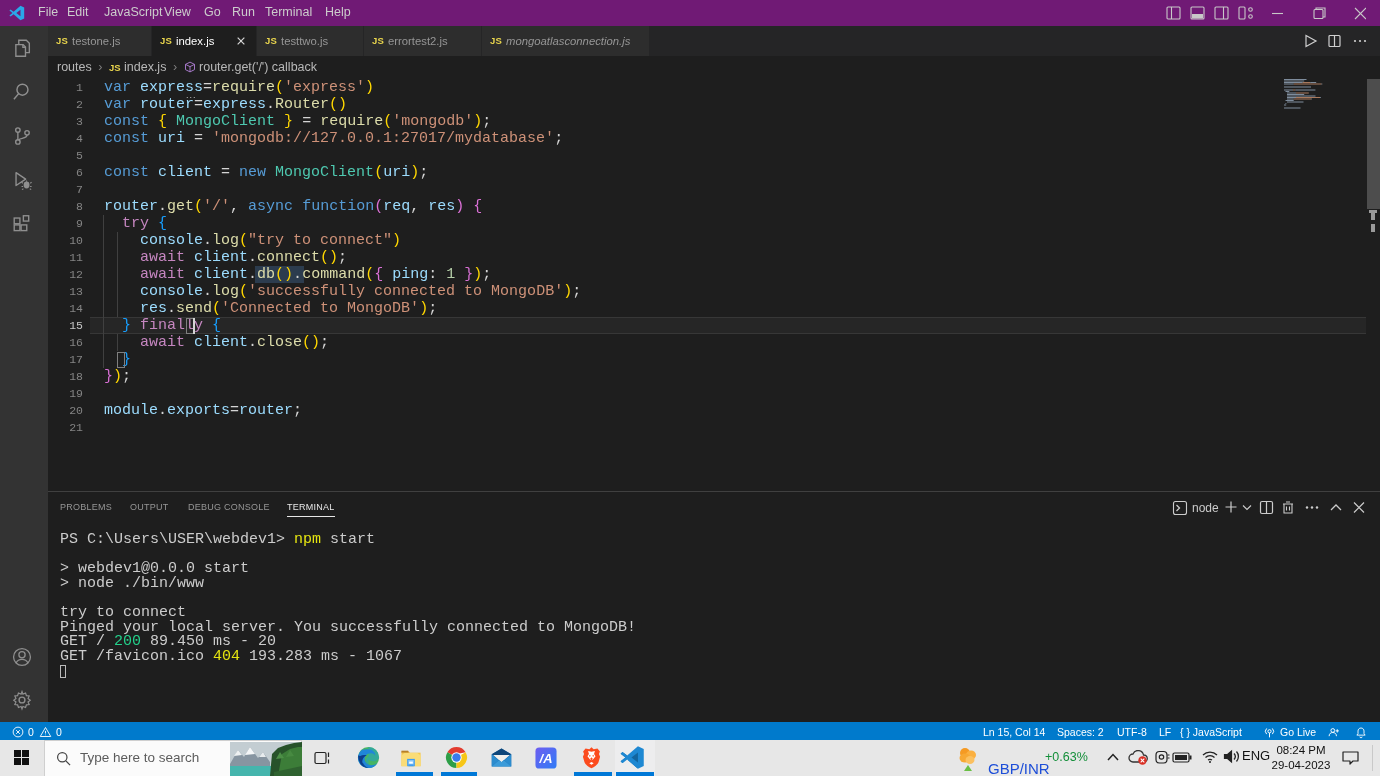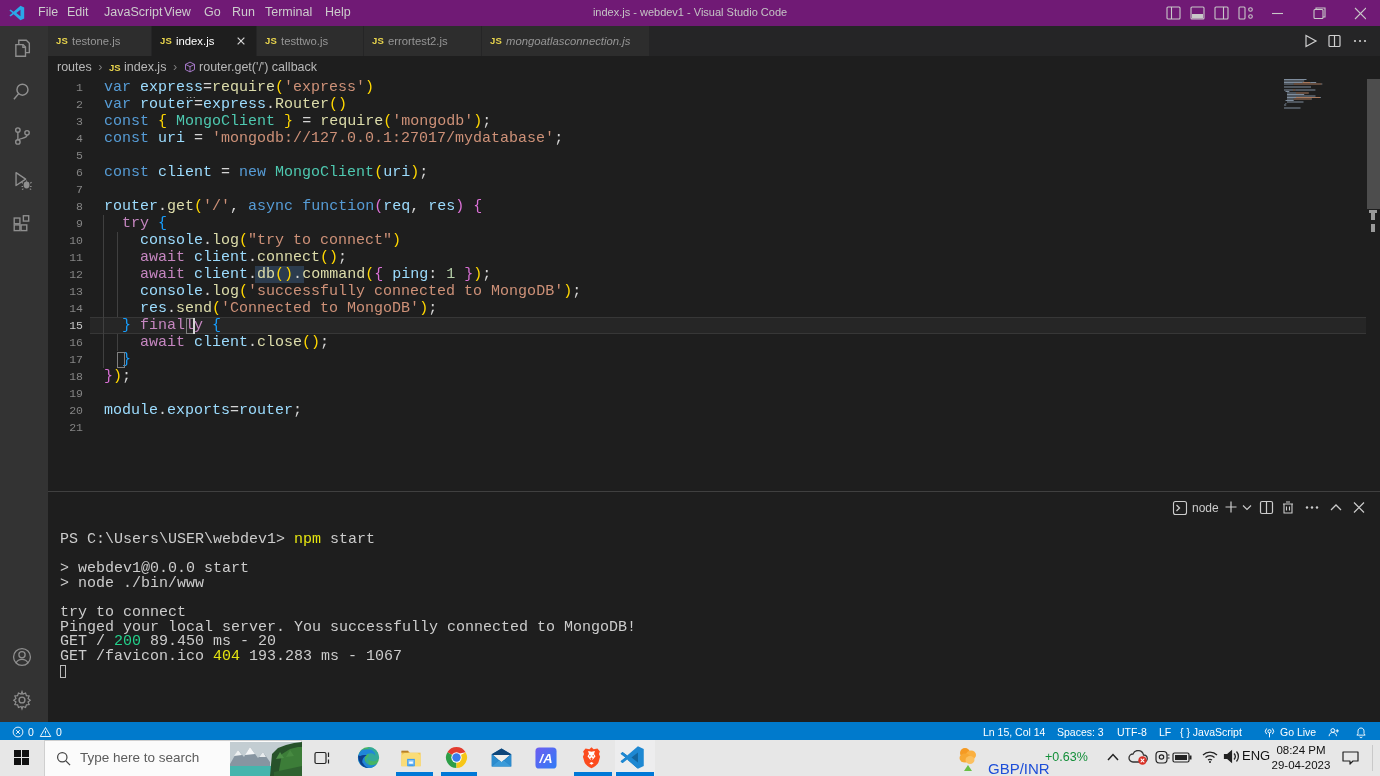--- a/index.html
+++ b/index.html
@@ -21,21 +21,20 @@
   <div class="abs" id="menus" style="top:5px;left:0;height:26px;width:100%;color:#cccccc;font-size:12.5px">
     <span class="abs" style="left:38px">File</span>
     <span class="abs" style="left:67px">Edit</span>
     <span class="abs" style="left:104px">JavaScript</span>
     <span class="abs" style="left:164px">View</span>
     <span class="abs" style="left:204px">Go</span>
     <span class="abs" style="left:232px">Run</span>
     <span class="abs" style="left:265px">Terminal</span>
     <span class="abs" style="left:325px">Help</span>
   </div>
-  <div class="abs" style="left:0;top:6px;width:1380px;text-align:center;color:#c5c5c5;font-size:11px">index.js - webdev1 - Visual Studio Code</div>
   <svg class="abs" style="left:1166px;top:6px" width="200" height="15" viewBox="0 0 200 15" fill="none" stroke="#c8c8c8" stroke-width="1.1">
     <rect x="1" y="1" width="13" height="12" rx="1"></rect>
       <line x1="5.5" y1="1" x2="5.5" y2="13"></line>
     <rect x="25" y="1" width="13" height="12" rx="1"></rect>
       <rect x="26" y="8" width="11" height="4.5" fill="#c8c8c8" stroke="none"></rect>
     <rect x="49" y="1" width="13" height="12" rx="1"></rect>
       <line x1="57.5" y1="1" x2="57.5" y2="13"></line>
     <rect x="73" y="1" width="6" height="12" rx="1"></rect>
       <circle cx="84.5" cy="3.5" r="1.8"></circle>
       <circle cx="84.5" cy="10.5" r="1.8"></circle>
@@ -240,20 +239,26 @@
       <rect x="0.0" y="28.5" width="16.5" height="1" fill="#7e8c9c"></rect>
     </svg>
 
   <div class="abs" style="left:1319px;top:0;width:13px;height:130px;background:rgba(121,121,121,0.52)"></div>
   <div class="abs" style="left:1321px;top:131px;width:8px;height:3px;background:#9a9a9a"></div>
   <div class="abs" style="left:1323px;top:134px;width:4px;height:7px;background:#9a9a9a"></div>
   <div class="abs" style="left:1323px;top:145px;width:4px;height:8px;background:#9a9a9a"></div>
 </div>
 
 <div class="abs" style="left:48px;top:491px;width:1332px;height:231px;background:#1e1e1e;border-top:1px solid rgba(128,128,128,0.35)" id="panel">
+  <div class="abs" style="left:0;top:0;width:1332px;height:31px;font-size:9px;color:#969696;letter-spacing:0.25px">
+    <span class="abs" style="left:12px;top:10px">PROBLEMS</span>
+    <span class="abs" style="left:82px;top:10px">OUTPUT</span>
+    <span class="abs" style="left:140px;top:10px">DEBUG CONSOLE</span>
+    <span class="abs" style="left:239px;top:10px;color:#e7e7e7;padding-bottom:4px;border-bottom:1px solid #e7e7e7">TERMINAL</span>
+  </div>
 
   <div class="abs" style="left:1124px;top:8px;width:40px;height:16px">
     <svg width="16" height="16" viewBox="0 0 16 16" fill="none" stroke="#cccccc" stroke-width="1.1">
         <rect x="1.5" y="1.5" width="13" height="13" rx="2"></rect>
         <path d="M4.5 5 L7.5 8 L4.5 11" stroke-width="1.3"></path>
       </svg>
     <span style="position:absolute;left:20px;top:1px;color:#cccccc;font-size:12px">node</span>
   </div>
   <svg class="abs" style="left:1176px;top:8px" width="150" height="16" viewBox="0 0 150 16" fill="none" stroke="#cccccc" stroke-width="1.2">
     <path d="M7 1.5 V12.5 M1.5 7 H12.5"></path>
@@ -286,21 +291,21 @@
       <circle cx="8" cy="8" r="6.5"></circle>
       <path d="M5.5 5.5 l5 5 M10.5 5.5 l-5 5"></path>
     </svg>
   <span class="abs" style="left:28px;top:4px">0</span>
   <svg class="abs" style="left:39px;top:3.5px" width="13" height="12" viewBox="0 0 16 16" fill="none" stroke="#fff" stroke-width="1.2">
       <path d="M8 2 L15 14 H1 Z" stroke-linejoin="round"></path>
       <path d="M8 6.5 V10 M8 11.5 V12.3"></path>
     </svg>
   <span class="abs" style="left:56px;top:4px">0</span>
   <span class="abs" style="left:983px;top:4px">Ln 15, Col 14</span>
-  <span class="abs" style="left:1057px;top:4px">Spaces: 3</span>
+  <span class="abs" style="left:1057px;top:4px">Spaces: 2</span>
   <span class="abs" style="left:1117px;top:4px">UTF-8</span>
   <span class="abs" style="left:1159px;top:4px">LF</span>
   <span class="abs" style="left:1180px;top:4px">{ } JavaScript</span>
   <svg class="abs" style="left:1263px;top:3.5px" width="13" height="13" viewBox="0 0 16 16" fill="none" stroke="#fff" stroke-width="1.2">
       <circle cx="8" cy="6.5" r="2"></circle>
       <path d="M4.5 10 a5 5 0 0 1 0-7 M11.5 3 a5 5 0 0 1 0 7 M8 8.5 V14"></path>
       <path d="M2.5 12 a7.5 7.5 0 0 1 0-11 M13.5 1 a7.5 7.5 0 0 1 0 11" opacity="0"></path>
     </svg>
   <span class="abs" style="left:1280px;top:4px">Go Live</span>
   <svg class="abs" style="left:1327px;top:3.5px" width="14" height="13" viewBox="0 0 16 16" fill="none" stroke="#fff" stroke-width="1.2">

